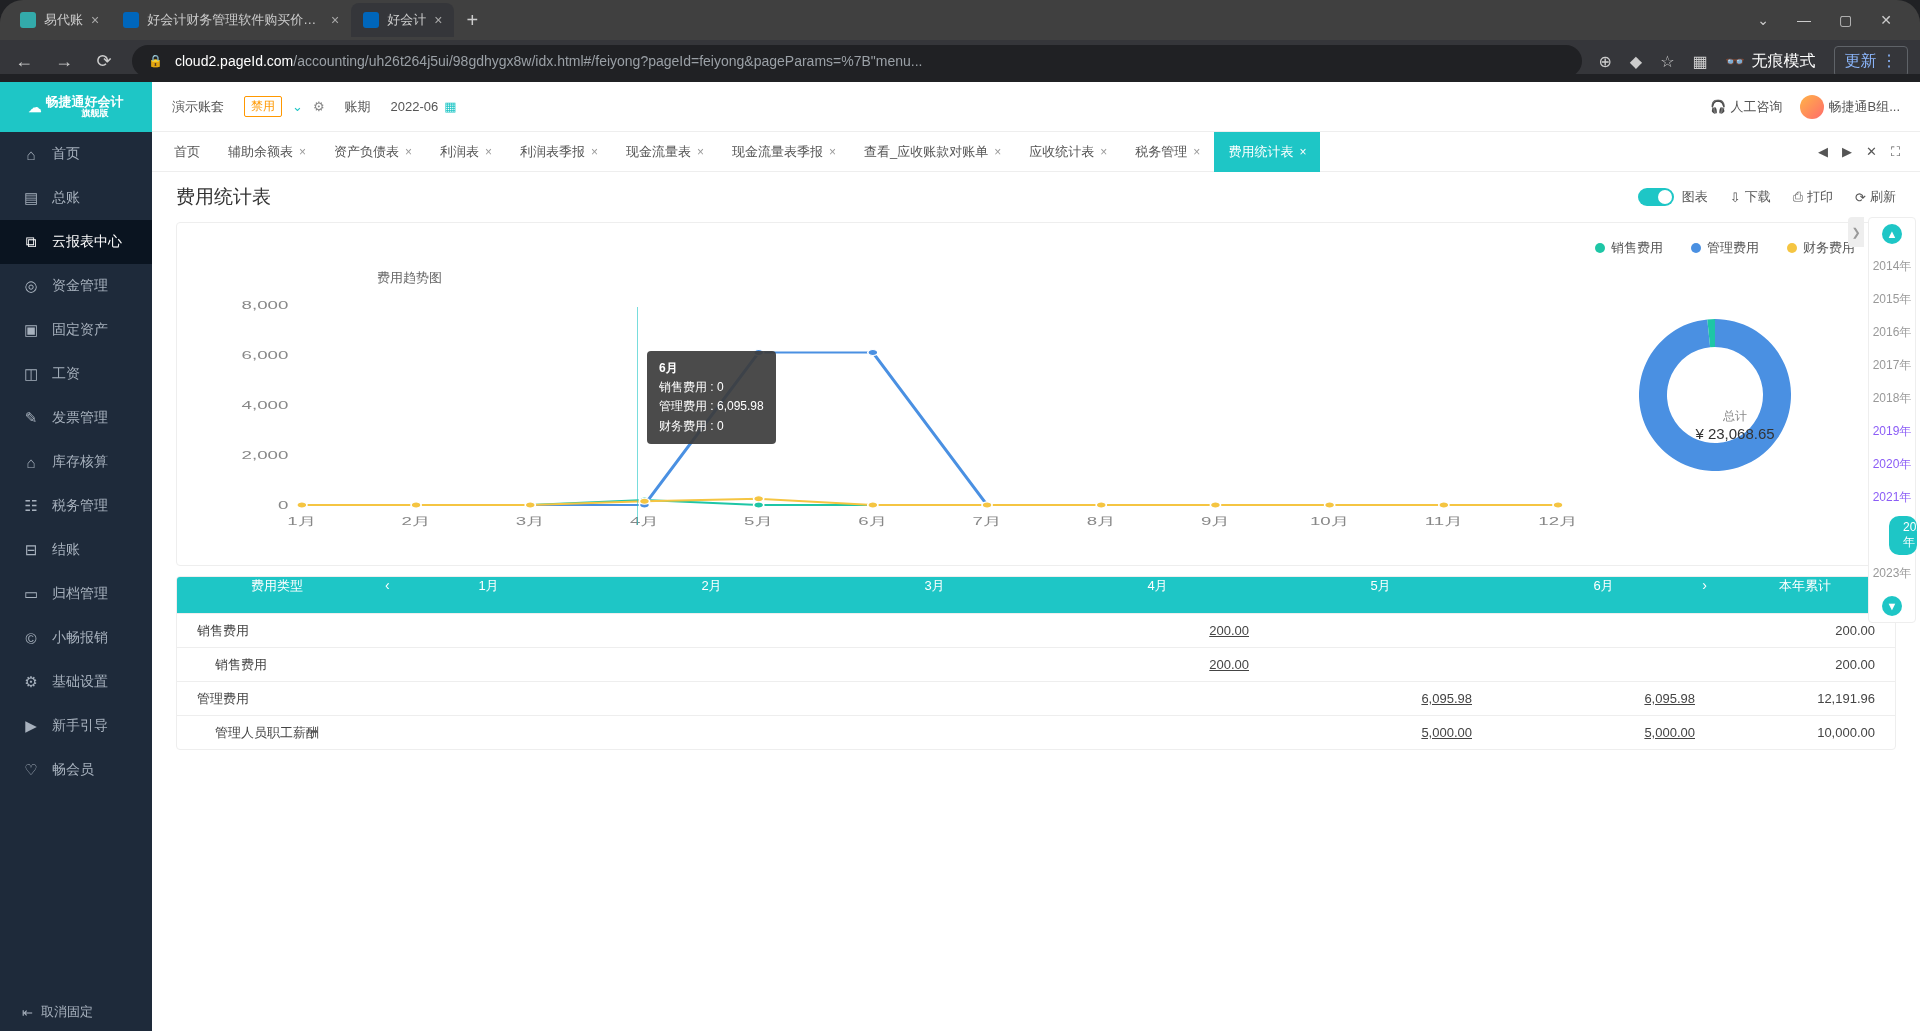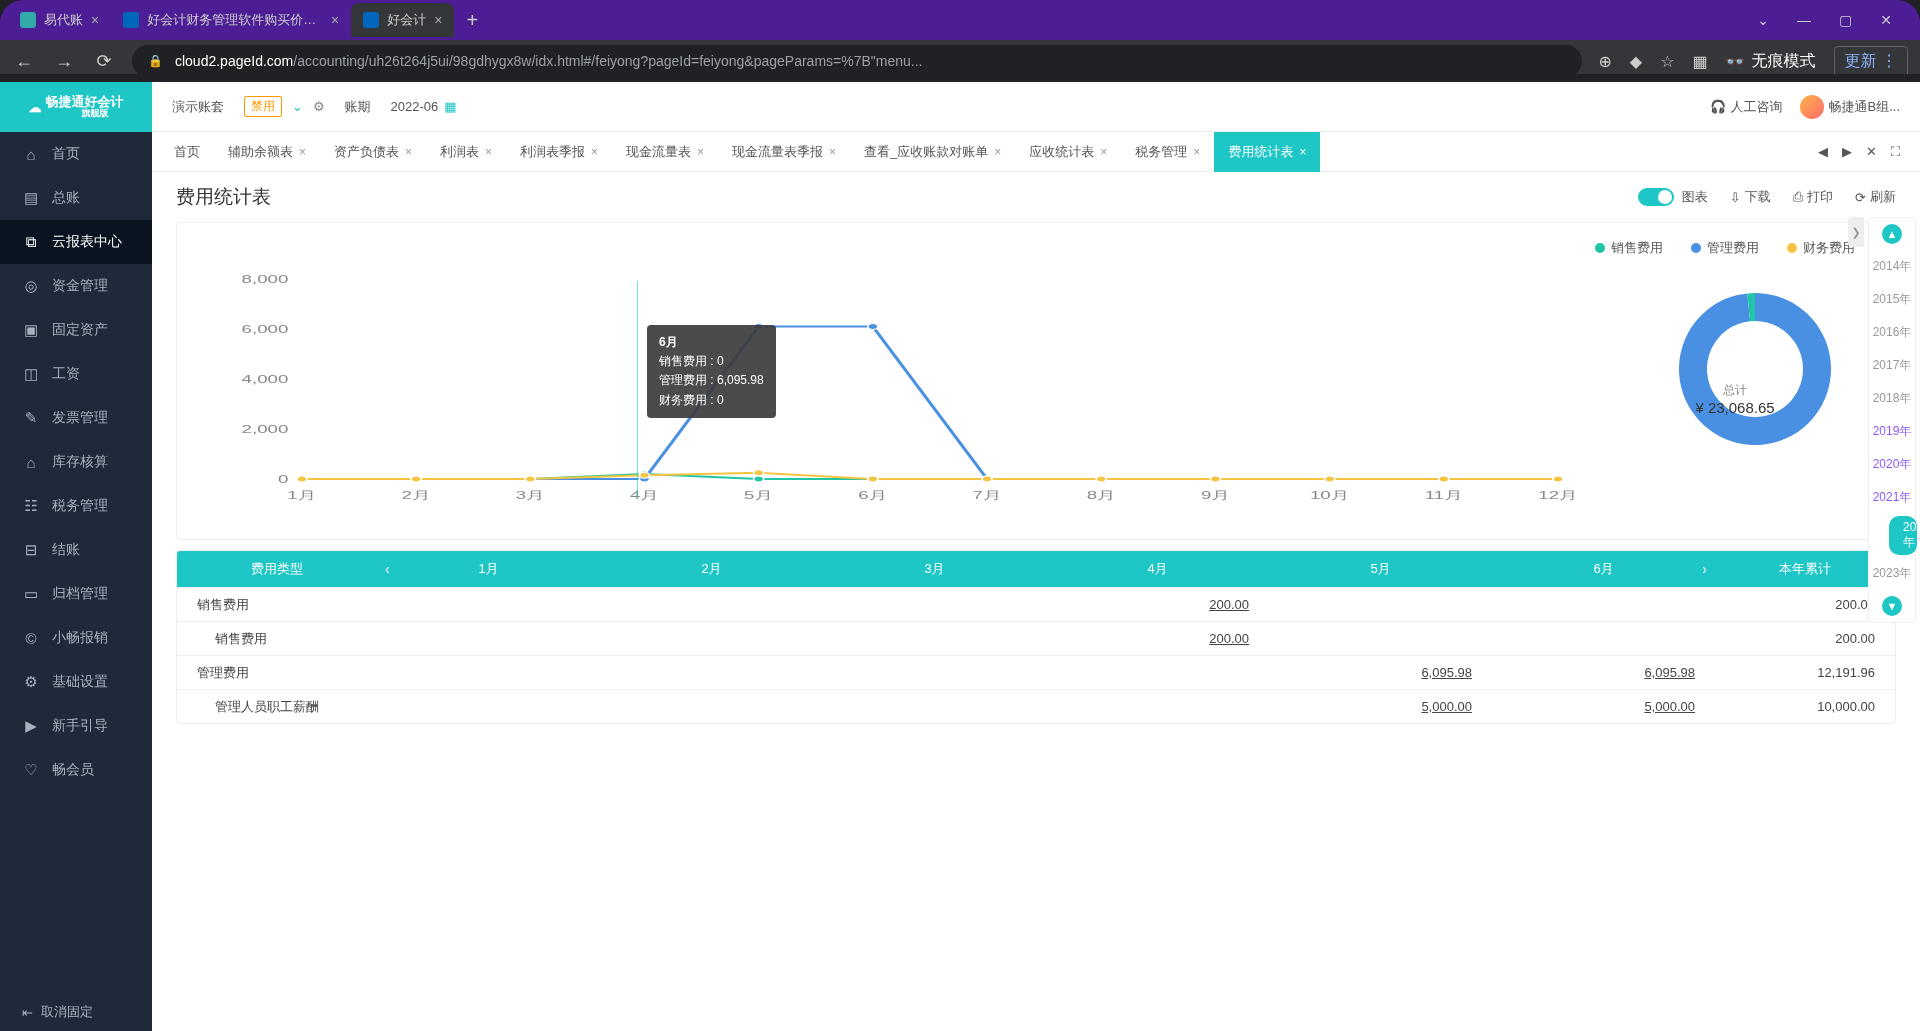--- a/index.html
+++ b/index.html
@@ -1,19 +1,19 @@
 <!DOCTYPE html>
 <html><head>
 <meta charset="utf-8">
 <style>
 * { margin: 0; padding: 0; box-sizing: border-box; font-family: "Microsoft YaHei", Arial, sans-serif; }
 body { background: #202124; overflow: hidden; }
 
 
-.browser-top { background: #4c1d95; height: 74px; border-radius: 23px; }
+.browser-top { background: #404040; height: 74px; border-radius: 23px; }
 .browser-tabs { display: flex; align-items: center; height: 40px; padding: 0 8px; }
 .browser-tab { display: flex; align-items: center; gap: 8px; padding: 0 12px; height: 34px; color: #ccc; font-size: 13px; border-radius: 8px 8px 0 0; max-width: 240px; cursor: pointer; }
 .browser-tab.active { background: #35363a; }
 .browser-tab .favicon { width: 16px; height: 16px; background: #4fc3c9; border-radius: 3px; flex-shrink: 0; }
 .browser-tab .title { white-space: nowrap; overflow: hidden; text-overflow: ellipsis; flex: 1; }
 .browser-tab .close-x { color: #aaa; font-size: 14px; }
 .new-tab-btn { color: #ccc; font-size: 20px; padding: 0 12px; cursor: pointer; }
 .window-controls { margin-left: auto; display: flex; gap: 28px; color: #ccc; padding: 0 20px; font-size: 14px; }
 .window-controls span { cursor: pointer; }
 
@@ -60,42 +60,42 @@
 .page-actions { margin-left: auto; display: flex; align-items: center; gap: 22px; font-size: 13px; color: #555; }
 .toggle { width: 36px; height: 18px; background: #1ec6c6; border-radius: 9px; position: relative; cursor: pointer; }
 .toggle::after { content: ""; position: absolute; right: 2px; top: 2px; width: 14px; height: 14px; background: #fff; border-radius: 50%; }
 .action-link { cursor: pointer; display: flex; align-items: center; gap: 4px; }
 
 .content { flex: 1; padding: 0 24px 0 24px; overflow: hidden; position: relative; }
 .chart-panel { background: #fff; border: 1px solid #eee; border-radius: 4px; padding: 16px 40px 10px 40px; margin-bottom: 10px; position: relative; }
 .chart-title { font-size: 13px; color: #666; margin-bottom: 8px; margin-left: 160px; }
 .chart-area { display: flex; gap: 40px; }
 .line-chart { flex: 1; position: relative; height: 260px; }
-.donut-chart { width: 240px; display: flex; flex-direction: column; align-items: flex-end; }
+.donut-chart { width: 240px; display: flex; flex-direction: column; align-items: flex-start; }
 .legend { display: flex; gap: 28px; font-size: 13px; color: #555; margin-bottom: 12px; justify-content: flex-end; width: 100%; }
 .legend-item { display: flex; align-items: center; gap: 6px; }
 .legend-dot { width: 10px; height: 10px; border-radius: 50%; }
 
 .line-svg { width: 100%; height: 240px; }
 .axis-label { font-size: 11px; fill: #888; }
 .tooltip-box { position: absolute; background: rgba(60,60,60,0.92); color: #fff; padding: 8px 12px; border-radius: 4px; font-size: 12px; line-height: 1.6; left: 430px; top: 56px; pointer-events: none; }
 .tooltip-box .ttitle { font-weight: bold; }
 .hover-line { position: absolute; left: 420px; top: 12px; bottom: 30px; width: 1px; background: #1ec6c6; opacity: 0.6; }
 
 .donut-svg { width: 200px; height: 200px; }
 .donut-center { position: absolute; text-align: center; top: 50%; left: 50%; transform: translate(-50%,-50%); }
 
 .year-strip { position: absolute; right: 4px; top: 135px; width: 48px; background: #fff; border: 1px solid #eee; border-radius: 4px; font-size: 12px; color: #999; text-align: center; z-index: 5; }
 .year-strip .arrow { background: #1ec6c6; color: #fff; border-radius: 50%; width: 20px; height: 20px; margin: 6px auto; line-height: 20px; cursor: pointer; font-size: 11px; }
 .year-item { padding: 8px 0; cursor: pointer; }
 .year-item.dark { color: #8b5cf6; }
 .year-item.active { background: #1ec6c6; color: #fff; border-radius: 10px; margin: 2px 20px; padding: 4px 14px; }
 
 .table-wrap { border: 1px solid #eee; border-radius: 4px; overflow: hidden; }
-.table-header { background: #1ec6c6; color: #fff; display: flex; height: 36px; align-items: center; font-size: 13px; position: relative; }
+.table-header { background: #1ec6c6; color: #fff; display: flex; height: 36px; font-size: 13px; position: relative; }
 .th { text-align: center; }
 .th-type { width: 200px; }
 .th-month { flex: 1; }
 .th-total { width: 180px; }
 .th-nav { position: absolute; color: #fff; cursor: pointer; font-size: 14px; padding: 0 8px; }
 .th-nav.left { left: 200px; }
 .th-nav.right { right: 180px; }
 .table-row { display: flex; height: 34px; align-items: center; font-size: 13px; color: #444; border-top: 1px solid #eee; }
 .td-type { width: 200px; padding-left: 20px; }
 .td-type.indent { padding-left: 38px; }
@@ -363,20 +363,21 @@
             </span>
           <span class="legend-item">
               <span class="legend-dot" style="background:#4a90e2"></span>
               <span>管理费用</span>
             </span>
           <span class="legend-item">
               <span class="legend-dot" style="background:#f5c542"></span>
               <span>财务费用</span>
             </span>
         </div>
+        <div class="chart-title">费用趋势图</div>
         <div class="chart-area">
           <div class="line-chart">
             <div class="hover-line"></div>
             <svg class="line-svg" viewBox="0 0 800 240" preserveAspectRatio="none" id="line-svg">
                 <text x="42" y="214" text-anchor="end" class="axis-label">0</text>
                 <text x="42" y="164" text-anchor="end" class="axis-label">2,000</text>
                 <text x="42" y="114" text-anchor="end" class="axis-label">4,000</text>
                 <text x="42" y="64" text-anchor="end" class="axis-label">6,000</text>
                 <text x="42" y="14" text-anchor="end" class="axis-label">8,000</text>
                 <text x="50" y="230" text-anchor="middle" class="axis-label">1月</text>

